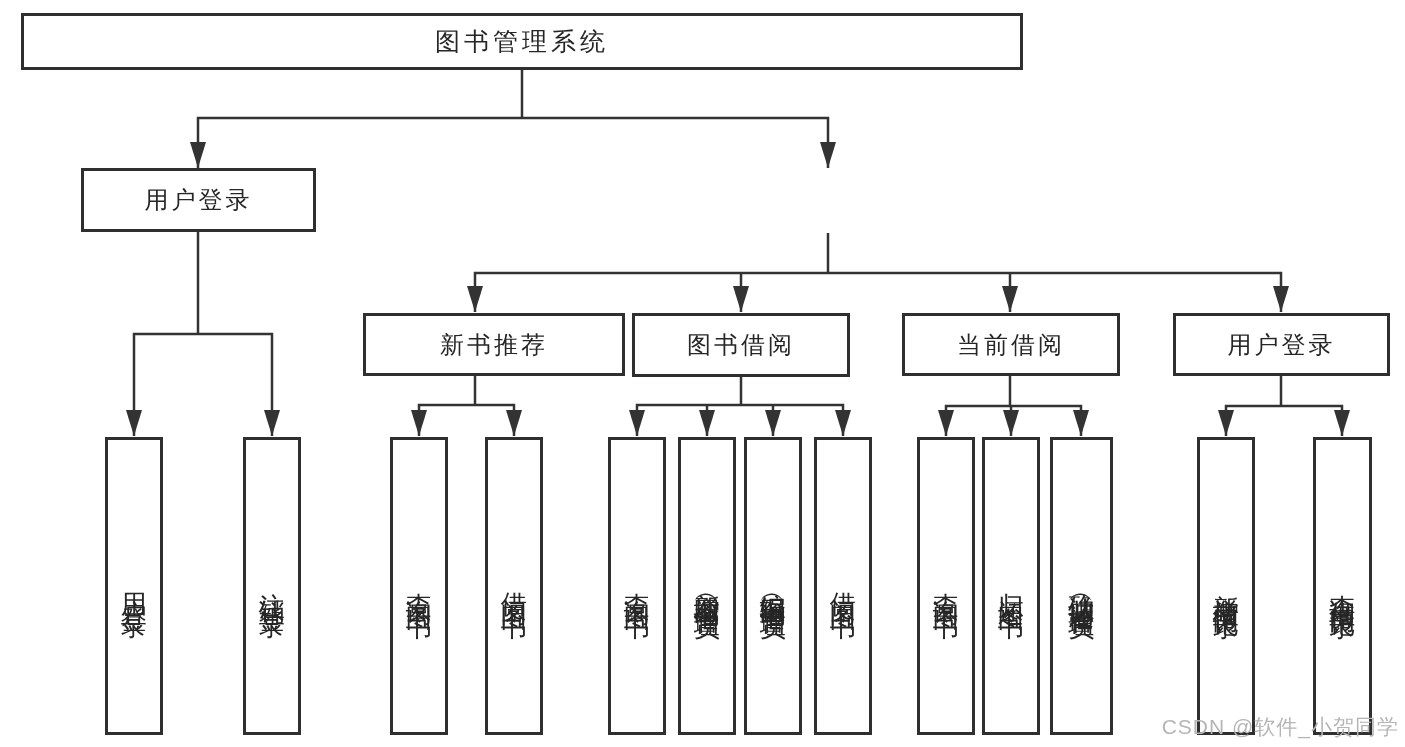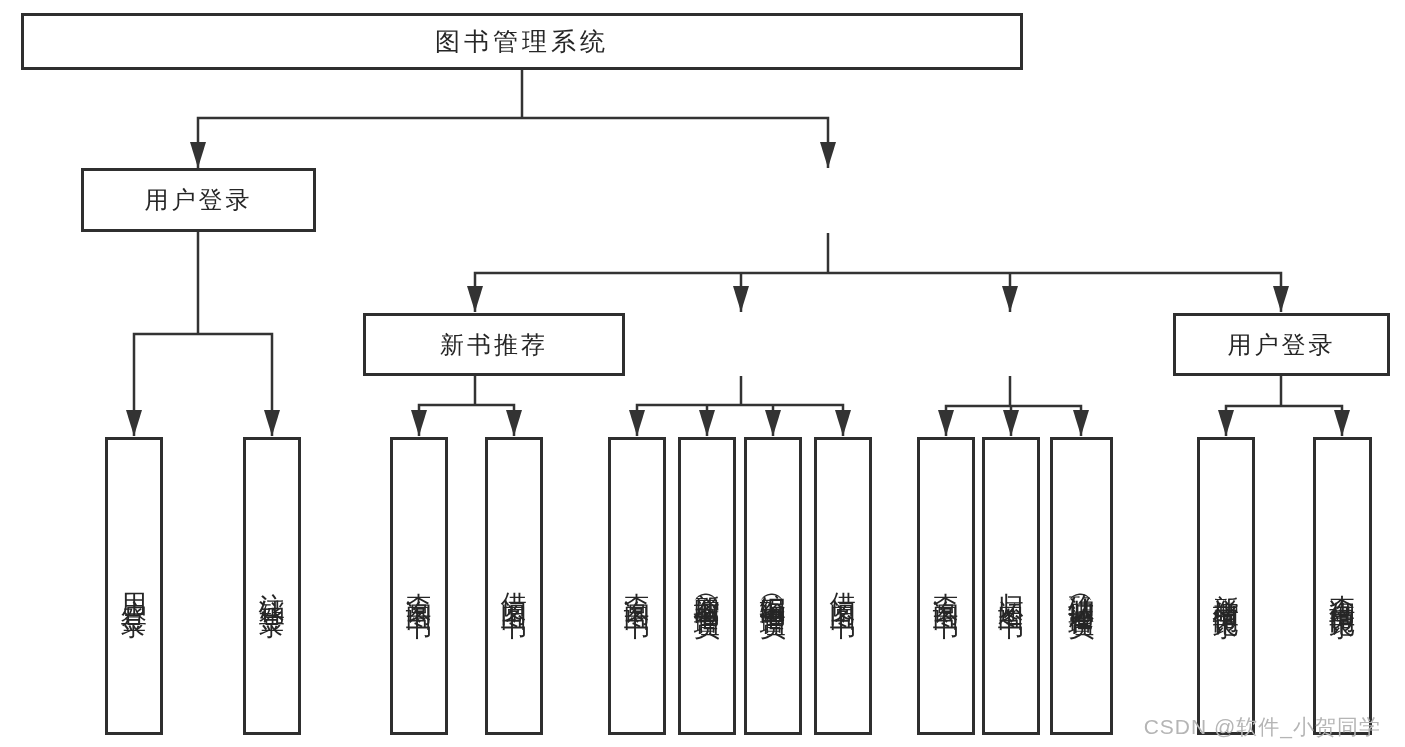--- a/index.html
+++ b/index.html
@@ -12,21 +12,21 @@
     position:absolute;box-sizing:border-box;border:3px solid #2f2f2f;background:#ffffff;
     display:flex;align-items:center;justify-content:center;color:#262626;z-index:2;
   }
   .h{font-size:24px;letter-spacing:3px;}
   .rootbox{font-size:25px;letter-spacing:4px;}
   .v span{writing-mode:vertical-rl;text-orientation:mixed;font-size:26px;line-height:1.1;}
   .vs span{letter-spacing:7px;}
   .vm span{letter-spacing:4px;}
   .vl span{letter-spacing:3px;}
   .watermark{
-    position:absolute;right:24px;bottom:6px;font-size:21px;color:#b5b5b5;
+    position:absolute;right:6px;bottom:6px;font-size:21px;color:#b5b5b5;
     letter-spacing:1px;z-index:5;white-space:nowrap;
   }
 </style>
 </head>
 <body>
 
 <div class="stage">
 
   <svg class="wires" width="1405" height="747" viewBox="0 0 1405 747">
     <g stroke="#333333" stroke-width="2.5" fill="none">
@@ -84,20 +84,26 @@
     <span>图书管理系统</span>
   </div>
 
   <div class="box h" style="left:81px;top:168px;width:235px;height:64px">
     <span>用户登录</span>
   </div>
 
   <div class="box h" style="left:363px;top:313px;width:262px;height:63px">
     <span>新书推荐</span>
   </div>
+  <div class="box h" style="left:632px;top:313px;width:218px;height:64px">
+    <span>图书借阅</span>
+  </div>
+  <div class="box h" style="left:902px;top:313px;width:218px;height:63px">
+    <span>当前借阅</span>
+  </div>
   <div class="box h" style="left:1173px;top:313px;width:217px;height:63px">
     <span>用户登录</span>
   </div>
 
   <div class="box v vs" style="left:105px;top:437px;width:58px;height:298px">
     <span>用户登录</span>
   </div>
   <div class="box v vs" style="left:243px;top:437px;width:58px;height:298px">
     <span>注销登录</span>
   </div>

